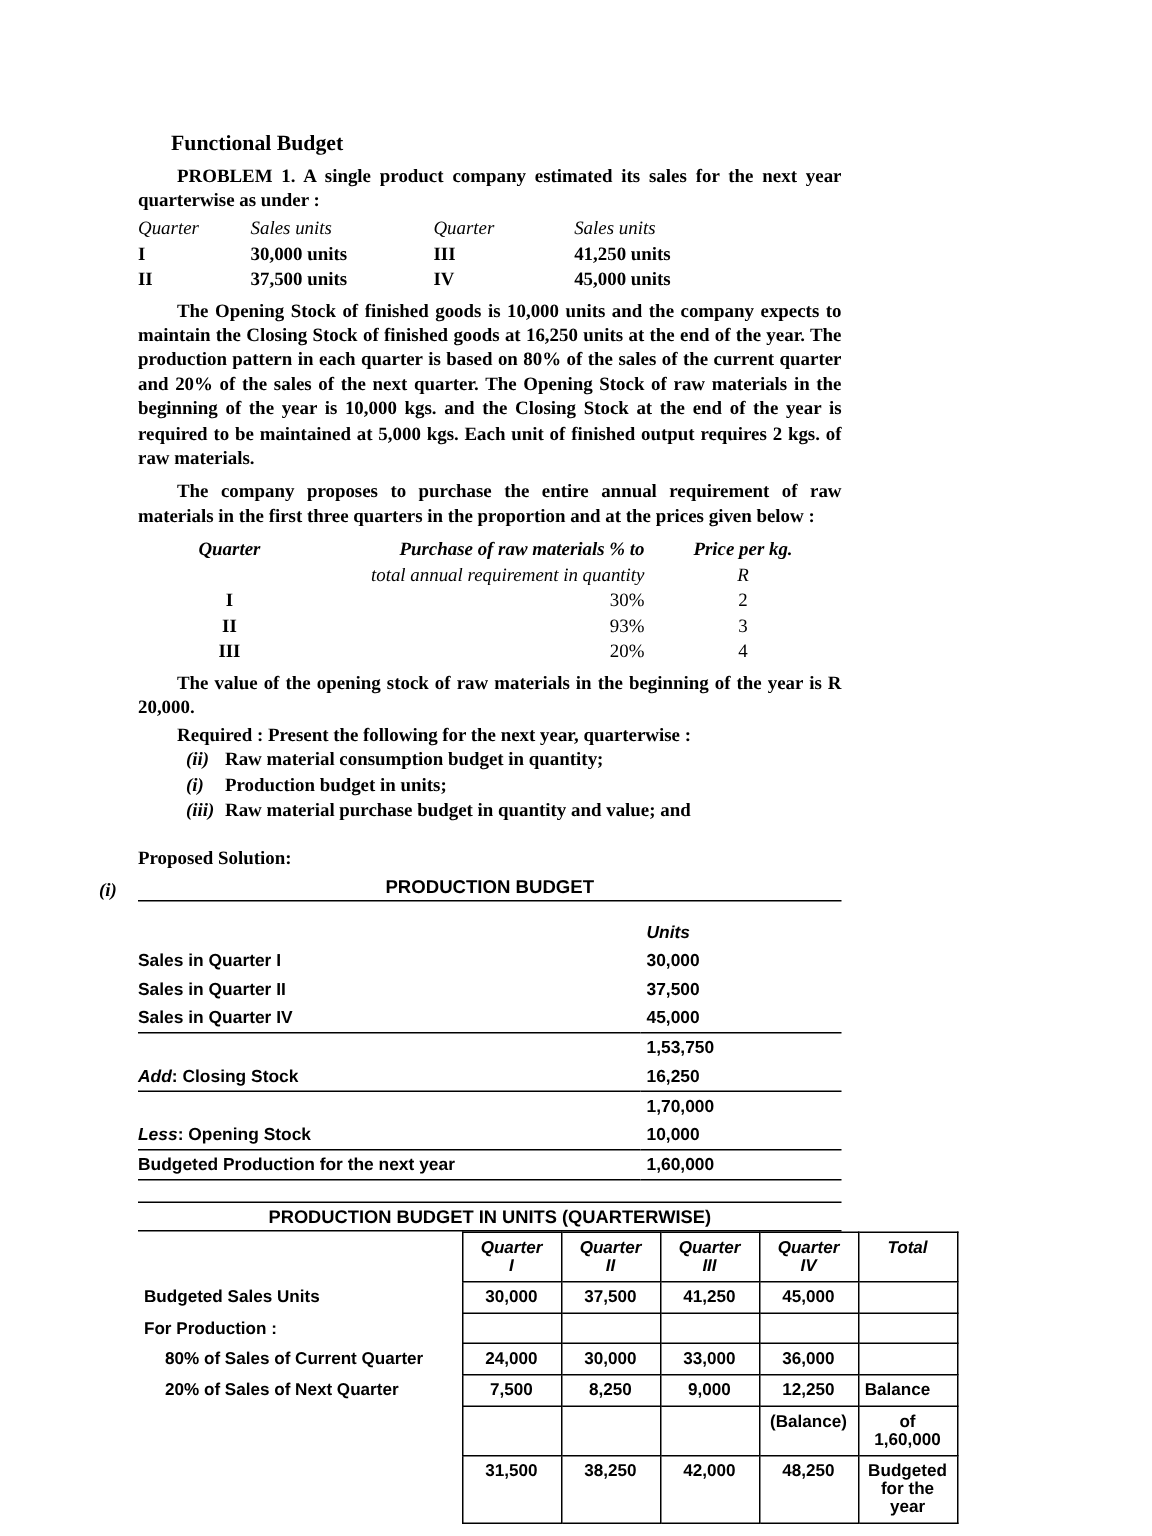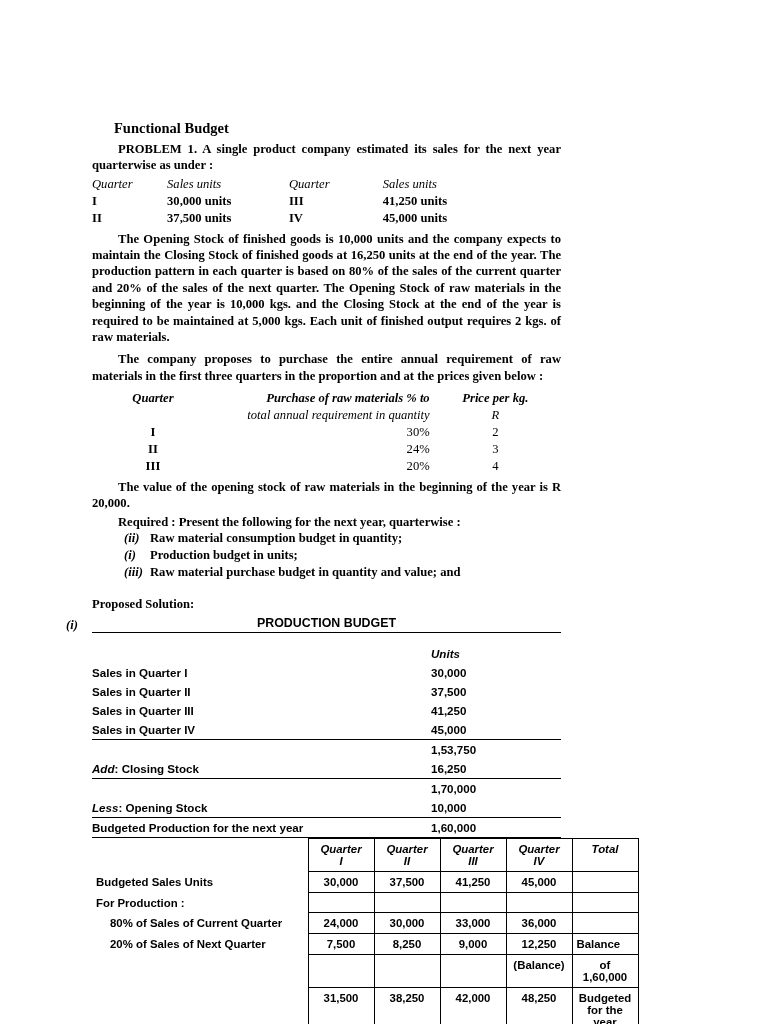--- a/index.html
+++ b/index.html
@@ -12,21 +12,21 @@
     height: 1024px;
     font-family: "Liberation Serif", serif;
     color: #000000;
     overflow: hidden;
   }
   .page {
     position: relative;
     width: 653px;
     height: 1024px;
     box-sizing: border-box;
-    padding: 120px 92px 0 92px;
+    padding: 88px 92px 0 92px;
   }
   .doc-title {
     font-family: "Liberation Serif", serif;
     font-weight: bold;
     font-size: 14.5px;
     margin: 0 0 4px 22px;
   }
   p.para {
     margin: 0 0 0 0;
     font-size: 12.6px;
@@ -210,21 +210,21 @@
       <td class="pp small-ital">total annual requirement in quantity</td>
       <td class="pr small-ital">R</td>
     </tr>
     <tr>
       <td class="pq bold">I</td>
       <td class="pp">30%</td>
       <td class="pr">2</td>
     </tr>
     <tr>
       <td class="pq bold">II</td>
-      <td class="pp">24%</td>
+      <td class="pp">93%</td>
       <td class="pr">3</td>
     </tr>
     <tr>
       <td class="pq bold">III</td>
       <td class="pp">20%</td>
       <td class="pr">4</td>
     </tr>
   </tbody>
     </table>
 
@@ -262,24 +262,20 @@
       </tr>
       <tr>
         <td>Sales in Quarter I</td>
         <td class="amt">30,000</td>
       </tr>
       <tr>
         <td>Sales in Quarter II</td>
         <td class="amt">37,500</td>
       </tr>
       <tr>
-        <td>Sales in Quarter III</td>
-        <td class="amt">41,250</td>
-      </tr>
-      <tr>
         <td>Sales in Quarter IV</td>
         <td class="amt">45,000</td>
       </tr>
       <tr class="rule-top">
         <td></td>
         <td class="amt">1,53,750</td>
       </tr>
       <tr>
         <td><span class="ital">Add</span><span>: Closing Stock</span></td>
         <td class="amt">16,250</td>
@@ -293,20 +289,21 @@
         <td class="amt">10,000</td>
       </tr>
       <tr class="rule-top rule-bottom">
         <td>Budgeted Production for the next year</td>
         <td class="amt">1,60,000</td>
       </tr>
     </tbody>
       </table>
   </div>
 
+  <div class="qw-title">PRODUCTION BUDGET IN UNITS (QUARTERWISE)</div>
 
   <table class="qw">
     <colgroup>
       <col class="col-lbl">
         <col class="col-q">
         <col class="col-q">
         <col class="col-q">
         <col class="col-q">
         <col class="col-t">
     </colgroup>

